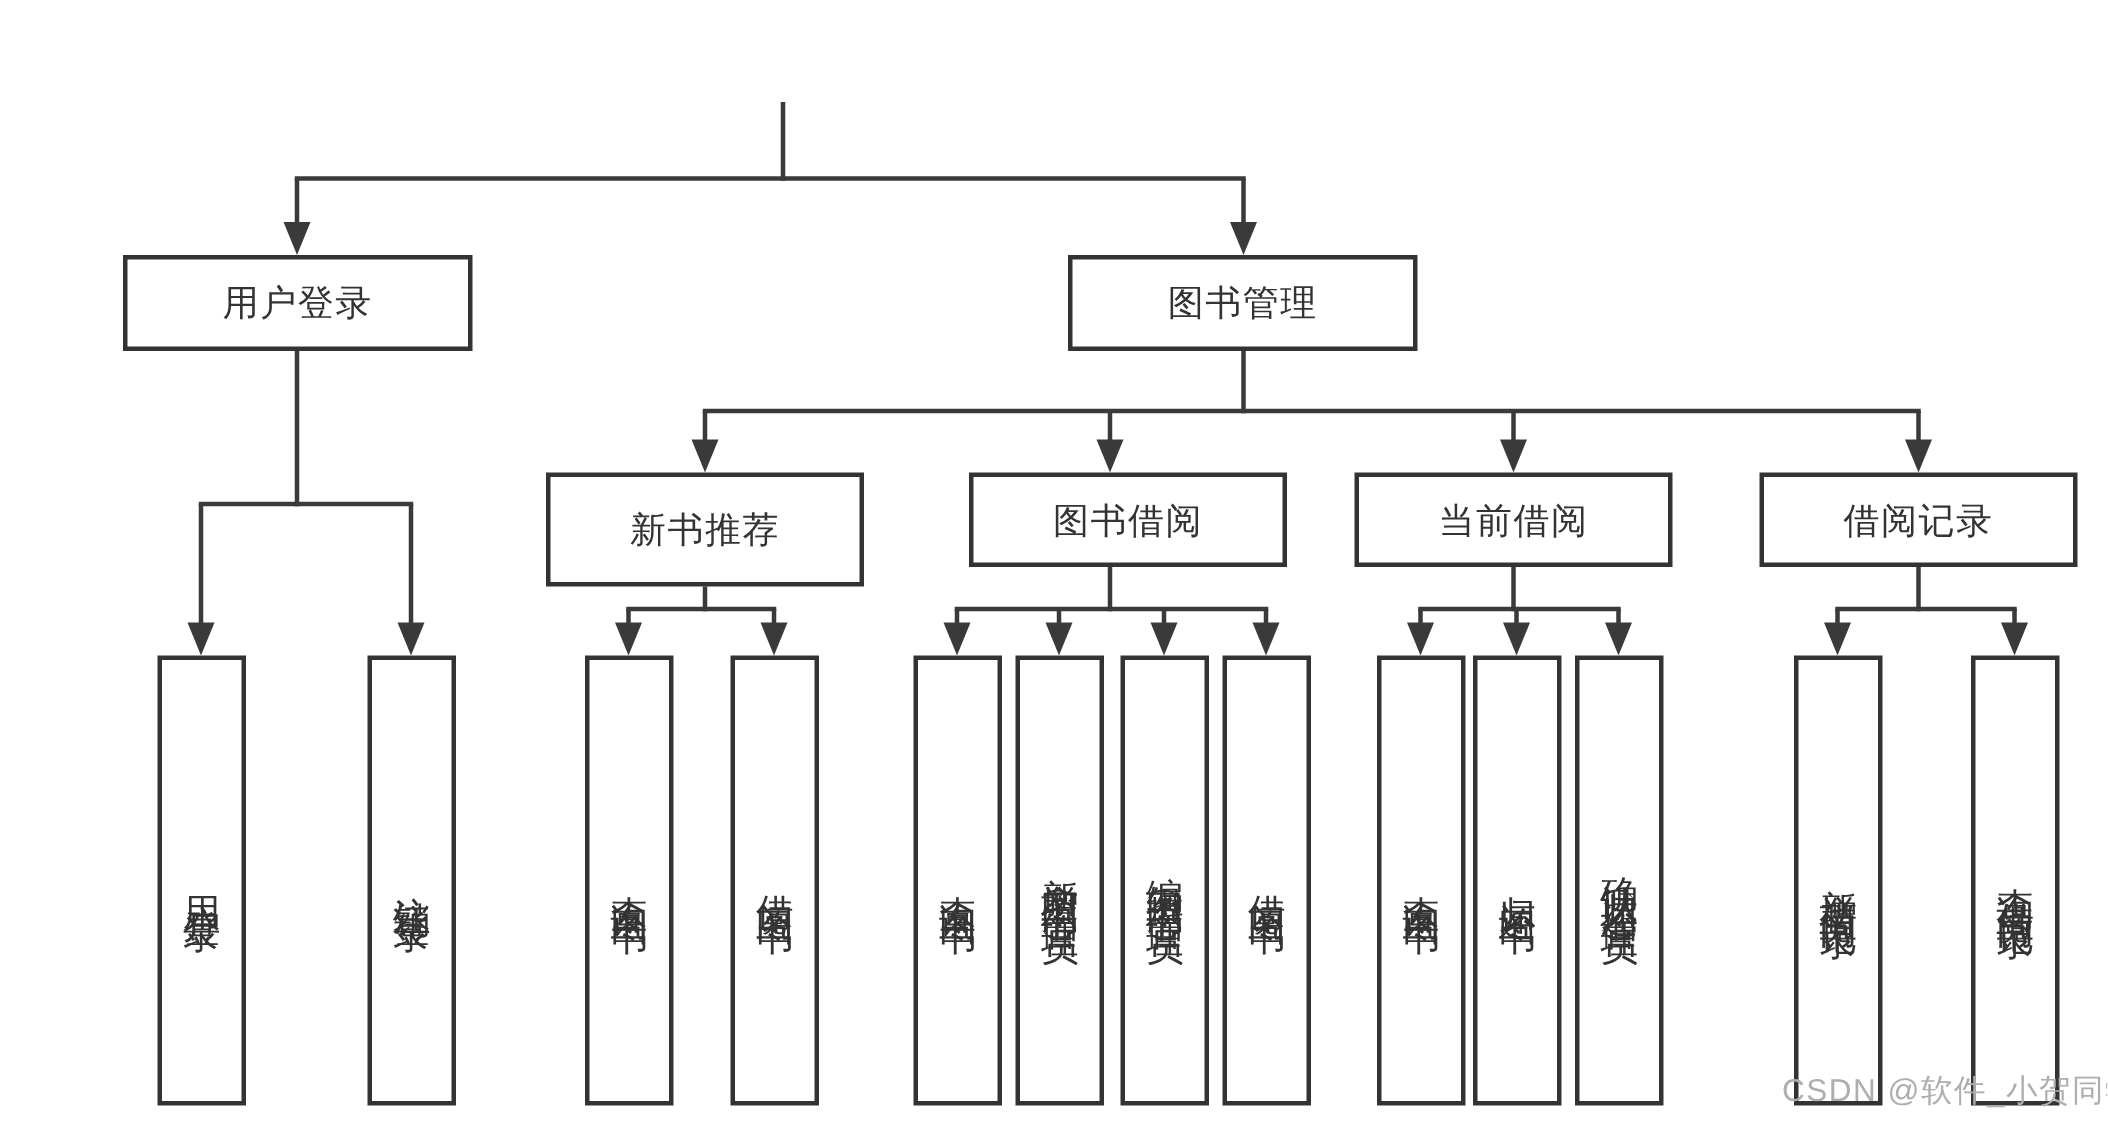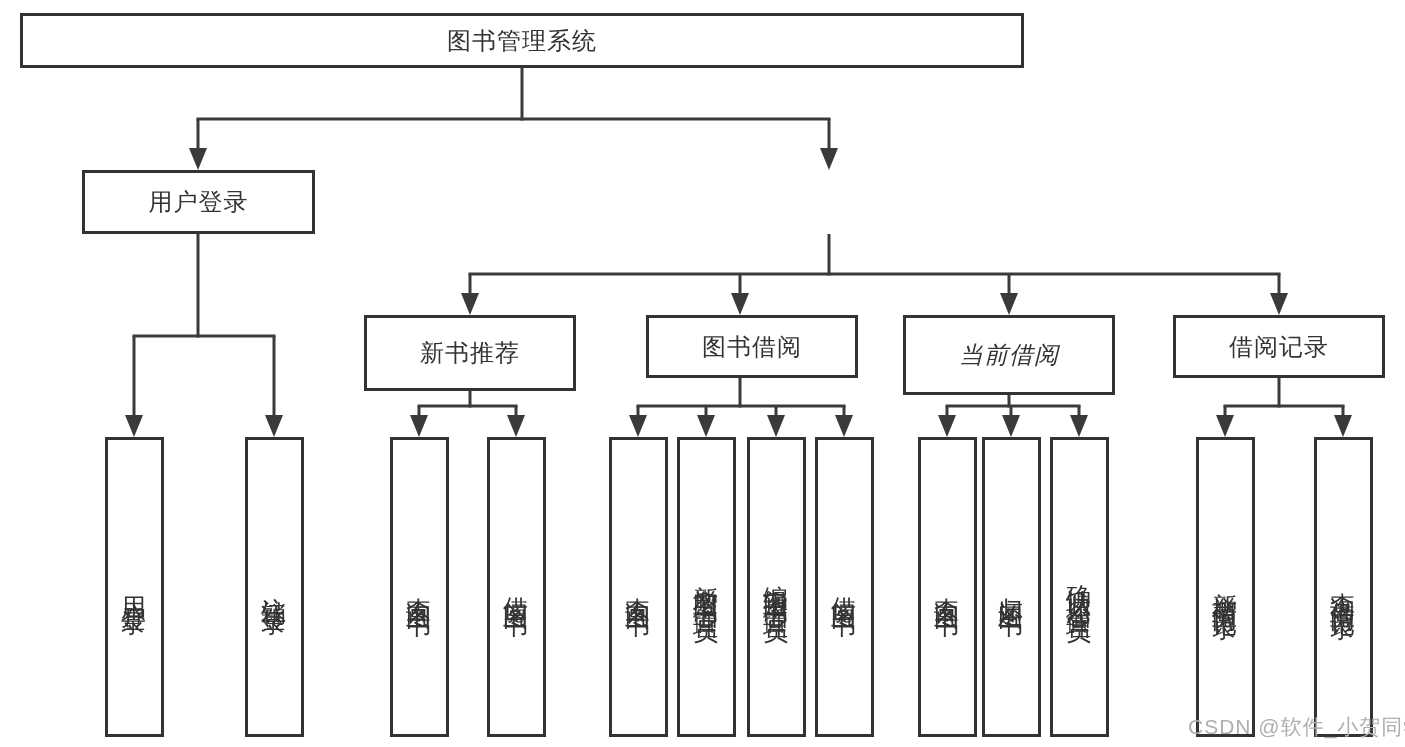--- a/index.html
+++ b/index.html
@@ -93,35 +93,35 @@
       <line x1="1079" y1="406" x2="1079" y2="419" stroke="#3a3a3a" stroke-width="3"></line>
       <polygon points="1070,415 1088,415 1079,437" fill="#3a3a3a"></polygon>
       <line x1="1279" y1="378" x2="1279" y2="407.5" stroke="#3a3a3a" stroke-width="3"></line>
       <line x1="1223.5" y1="406" x2="1344.5" y2="406" stroke="#3a3a3a" stroke-width="3"></line>
       <line x1="1225" y1="406" x2="1225" y2="419" stroke="#3a3a3a" stroke-width="3"></line>
       <polygon points="1216,415 1234,415 1225,437" fill="#3a3a3a"></polygon>
       <line x1="1343" y1="406" x2="1343" y2="419" stroke="#3a3a3a" stroke-width="3"></line>
       <polygon points="1334,415 1352,415 1343,437" fill="#3a3a3a"></polygon>
     </svg>
 
-  <div class="node node-h" style="left:20px;top:13px;width:1004px;height:55px;">
-    <span>图书管理系统</span>
-  </div>
 
   <div class="node node-h" style="left:82px;top:170px;width:233px;height:64px;">
     <span>用户登录</span>
+  </div>
+  <div class="node node-h" style="left:712px;top:170px;width:233px;height:64px;">
+    <span>图书管理</span>
   </div>
 
   <div class="node node-h" style="left:364px;top:315px;width:212px;height:76px;">
     <span>新书推荐</span>
   </div>
   <div class="node node-h" style="left:634px;top:315px;width:212px;height:63px;margin-left:12px;">
     <span>图书借阅</span>
   </div>
-  <div class="node node-h" style="left:903px;top:315px;width:212px;height:80px;font-style:italic;">
+  <div class="node node-h" style="left:903px;top:315px;width:212px;height:63px;">
     <span>当前借阅</span>
   </div>
   <div class="node node-h" style="left:1173px;top:315px;width:212px;height:63px;">
     <span>借阅记录</span>
   </div>
 
   <div class="node leaf" style="left:105px;">
     <span class="vtext">用户登录</span>
   </div>
   <div class="node leaf" style="left:245px;">

